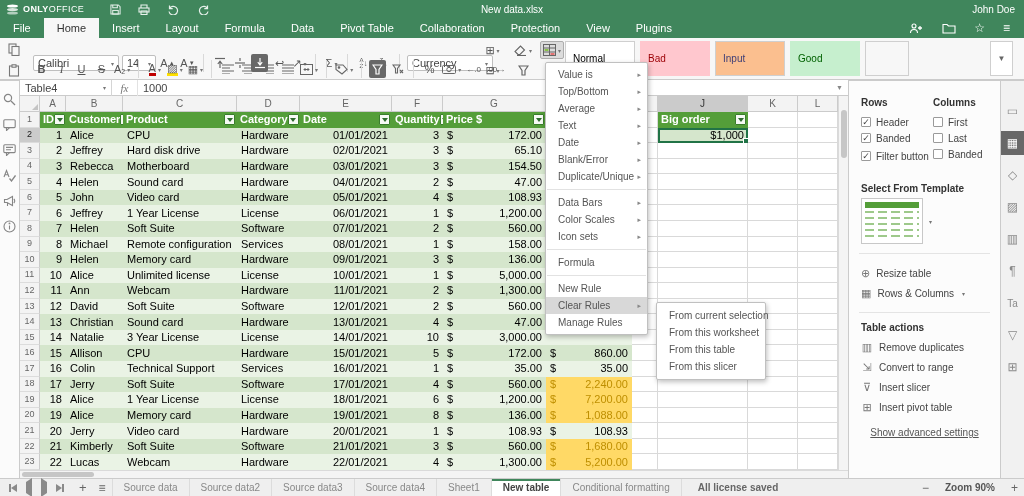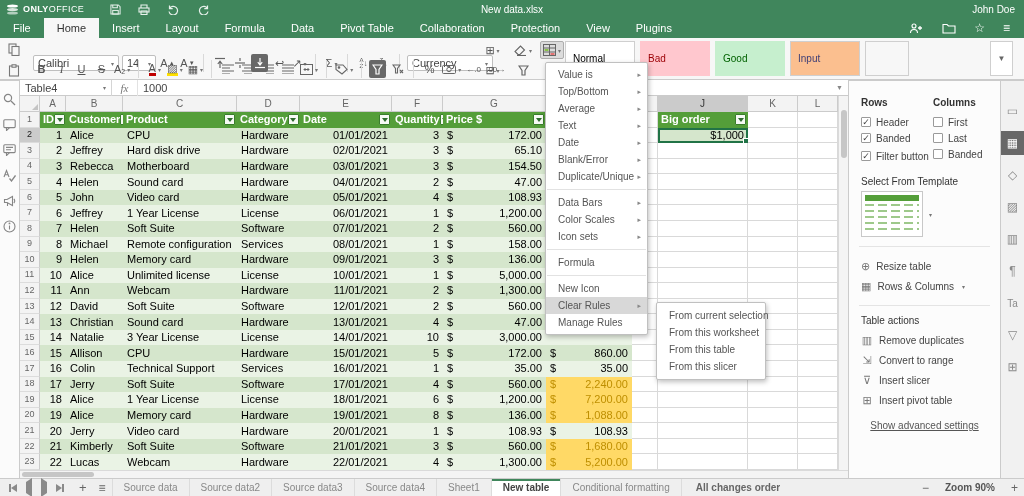--- a/index.html
+++ b/index.html
@@ -80,21 +80,21 @@
   .vthumb{position:absolute;left:2px;top:14px;width:6px;height:48px;background:#c6c6c6;border-radius:3px;}
   .hscroll{position:absolute;left:20px;top:470px;width:828px;height:8px;background:#f4f4f4;border-top:1px solid #dadada;z-index:2;}
   .hthumb{position:absolute;left:2px;top:1px;width:72px;height:5px;background:#c6c6c6;border-radius:3px;}
   
   .panel{position:absolute;left:848px;top:80px;width:152px;height:398px;background:#fcfcfc;border-left:1px solid #cbcbcb;border-top:1px solid #cbcbcb;font-size:10px;color:#444;padding:16px 0 0 0;z-index:3;}
   .pgrid{position:relative;padding-left:12px;}
   .pcol2{position:absolute;left:84px;top:0;}
   .phead{font-weight:bold;margin-bottom:6px;color:#333;}
   .chkrow{display:flex;align-items:center;gap:5px;height:16px;}
   .chk{width:10px;height:10px;border:1px solid #9a9a9a;background:#fff;display:flex;align-items:center;justify-content:center;font-size:9px;color:#444;line-height:1;border-radius:1px;flex:none;}
-  .plabel{font-weight:normal;color:#333;margin:12px 0 4px 12px;}
+  .plabel{font-weight:bold;color:#333;margin:19px 0 4px 12px;}
   .tpl{margin-left:12px;display:flex;align-items:center;gap:4px;}
   .tplbox{width:62px;height:46px;border:1px solid #c8c8c8;background:#fff;padding:3px;}
   .tplhead{height:6px;background:var(--thead);margin-bottom:2px;}
   .tplrow{height:6px;border-bottom:2px solid transparent;background:repeating-linear-gradient(90deg,#9ec98b 0 9px,transparent 9px 13px) center/100% 2px no-repeat;}
   .psep{height:1px;background:#e4e4e4;margin:9px 10px;}
   .pitem{display:flex;align-items:center;gap:6px;height:20px;padding-left:12px;color:#444;}
   .plink{text-align:center;margin-top:10px;text-decoration:underline;color:#555;}
   
   .strip{position:absolute;left:1000px;top:80px;width:24px;height:398px;background:#f1f1f1;border-left:1px solid #cbcbcb;border-top:1px solid #cbcbcb;display:flex;flex-direction:column;align-items:center;padding-top:18px;gap:8px;z-index:3;}
   .sic{width:24px;height:24px;display:flex;align-items:center;justify-content:center;color:#8a8a8a;font-size:12px;}
@@ -375,22 +375,22 @@
         <rect x="0.5" y="0.5" width="12" height="11"></rect>
         <path d="M0.5 4 h12 M0.5 8 h12 M6.5 0.5 v11"></path>
         <rect x="1.5" y="5" width="4" height="2" fill="#8bc34a" stroke="none"></rect>
         <rect x="7.5" y="9" width="4" height="2" fill="#e57373" stroke="none"></rect>
       </svg>
     <span class="dd">▾</span>
   </div>
   <div class="gallery">
       <div class="gcell bd" style="background: rgb(255, 255, 255); color: rgb(0, 0, 0);">Normal</div>
       <div class="gcell" style="background: rgb(255, 199, 206); color: rgb(156, 0, 6);">Bad</div>
+      <div class="gcell bd" style="background: rgb(251, 191, 143); color: rgb(63, 63, 118);">Input</div>
       <div class="gcell" style="background: rgb(198, 239, 206); color: rgb(0, 97, 0);">Good</div>
-      <div class="gcell bd" style="background: rgb(251, 191, 143); color: rgb(63, 63, 118);">Input</div>
       <div class="gcell bd" style="width: 44px;"></div>
     </div>
   <div class="gmore">▼</div>
 </div>
 
 <div class="fbar">
   <div class="namebox">
       <span>Table4</span>
       <span class="dd">▾</span>
     </div>
@@ -1044,21 +1044,21 @@
   <div class="listbtn">≡</div>
   <div class="stabs">
       <div class="stab">Source data</div>
       <div class="stab">Source data2</div>
       <div class="stab">Source data3</div>
       <div class="stab">Source data4</div>
       <div class="stab">Sheet1</div>
       <div class="stab active">New table</div>
       <div class="stab">Conditional formatting</div>
     </div>
-  <div class="scenter">All changes order</div>
+  <div class="scenter">All license saved</div>
   <div class="zoomctl">
     <span class="zbtn">−</span>
     <span>Zoom 90%</span>
     <span class="zbtn">+</span>
   </div>
 </div>
 
 <div class="cfmenu">
     <div class="mi">
       <span>Value is</span>
@@ -1100,21 +1100,21 @@
     <div class="mi">
       <span>Icon sets</span>
       <span class="arr">▸</span>
     </div>
     <div class="msep"></div>
     <div class="mi">
       <span>Formula</span>
     </div>
     <div class="msep"></div>
     <div class="mi">
-      <span>New Icon</span>
+      <span>New Rule</span>
     </div>
     <div class="mi hlt">
       <span>Clear Rules</span>
       <span class="arr">▸</span>
     </div>
     <div class="mi">
       <span>Manage Rules</span>
     </div>
   </div>
 <div class="cfsub">

